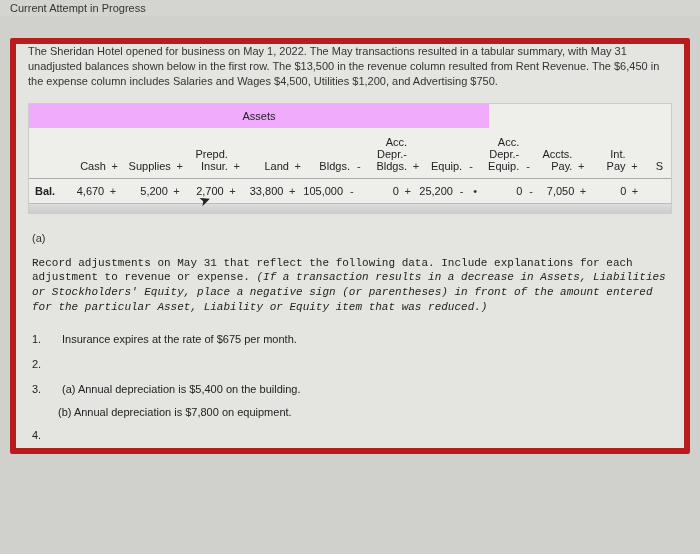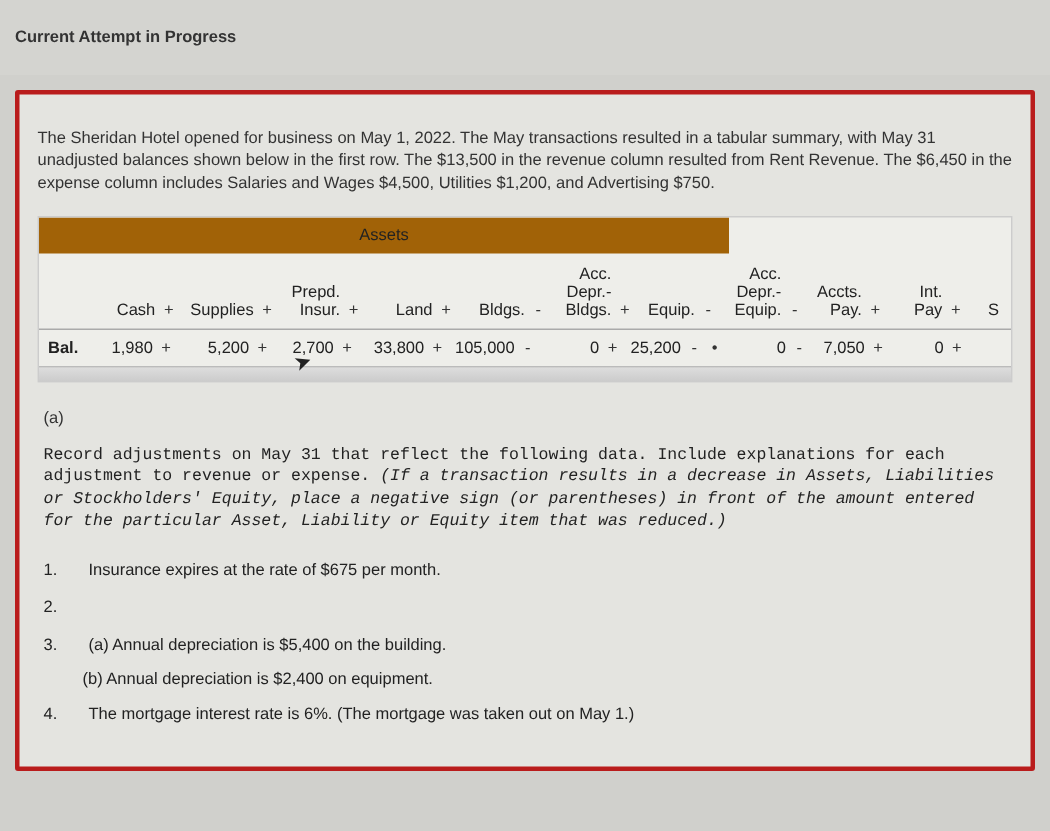--- a/index.html
+++ b/index.html
@@ -6,45 +6,45 @@
   body {
     width: 700px;
     height: 554px;
     background: #d0d0cc;
     font-family: Arial, sans-serif;
     font-size: 11px;
     color: #222;
     overflow: hidden;
   }
   .header-bar {
-    padding: 19px 10px;
-    font-weight: bold;
+    padding: 2px 10px;
+    font-weight: normal;
     color: #333;
     background: #d4d4d0;
   }
   .content-box {
-    margin: 10px 10px;
+    margin: 22px 10px;
     background: #e4e4e0;
-    border: 3px solid #b91c1c;
+    border: 6px solid #b91c1c;
     border-radius: 2px;
-    padding: 22px 12px;
+    padding: 0 12px;
   }
   .intro {
     line-height: 1.35;
     color: #333;
     margin-bottom: 14px;
   }
   .table-wrap {
     background: #eeeeea;
     border: 1px solid #ccc;
     margin-bottom: 6px;
     overflow-x: auto;
   }
   .assets-label {
-    background: #a16207;
+    background: #f0abfc;
     padding: 6px 0;
     text-align: center;
     font-weight: normal;
     color: #222;
     width: 460px;
   }
   .row {
     display: flex;
     align-items: flex-end;
     padding: 2px 6px;
@@ -124,21 +124,21 @@
       <span class="op">-</span>
       <span class="cell c9"><span>Accts.</span><br><span>Pay.</span></span>
       <span class="op">+</span>
       <span class="cell c10"><span>Int.</span><br><span>Pay</span></span>
       <span class="op">+</span>
       <span class="cell c11">S</span>
     </div>
 
     <div class="row bal-row">
       <span class="bal-label">Bal.</span>
-      <span class="cell c1">1,980</span>
+      <span class="cell c1">4,670</span>
       <span class="op">+</span>
       <span class="cell c2">5,200</span>
       <span class="op">+</span>
       <span class="cell c3">2,700</span>
       <span class="op">+</span>
       <span class="cell c4">33,800</span>
       <span class="op">+</span>
       <span class="cell c5">105,000</span>
       <span class="op">-</span>
       <span class="cell c6">0</span>
@@ -172,21 +172,20 @@
         <span>Insurance expires at the rate of $675 per month.</span>
       </li>
     <li>
         <span class="num">2.</span>
       </li>
     <li>
         <span class="num">3.</span>
         <span>(a) Annual depreciation is $5,400 on the building.</span>
       </li>
   </ol>
-  <div class="sub">(b) Annual depreciation is $2,400 on equipment.</div>
+  <div class="sub">(b) Annual depreciation is $7,800 on equipment.</div>
   <ol>
     <li>
         <span class="num">4.</span>
-        <span>The mortgage interest rate is 6%. (The mortgage was taken out on May 1.)</span>
       </li>
   </ol>
 
 </div>
 
 </body></html>

